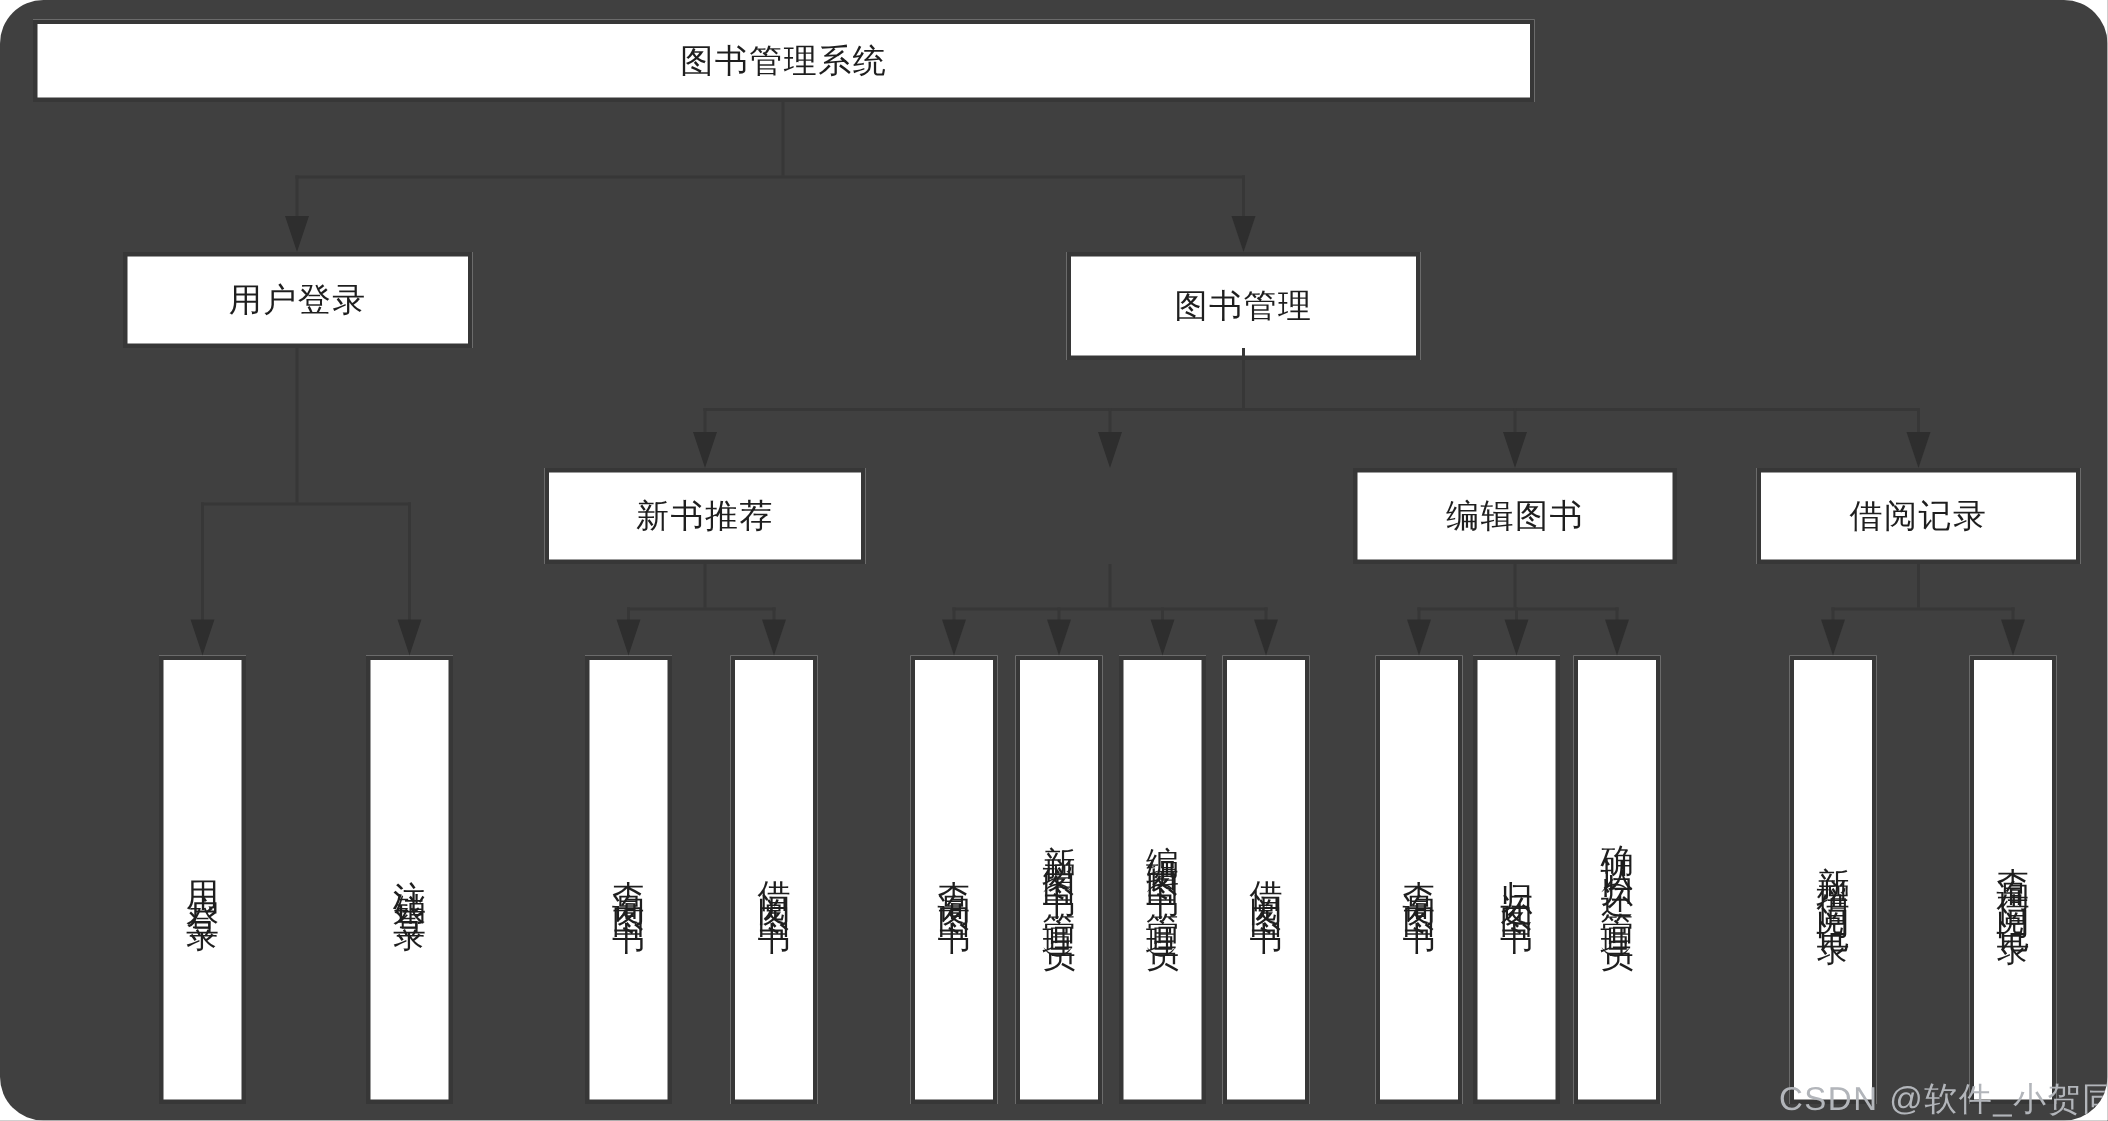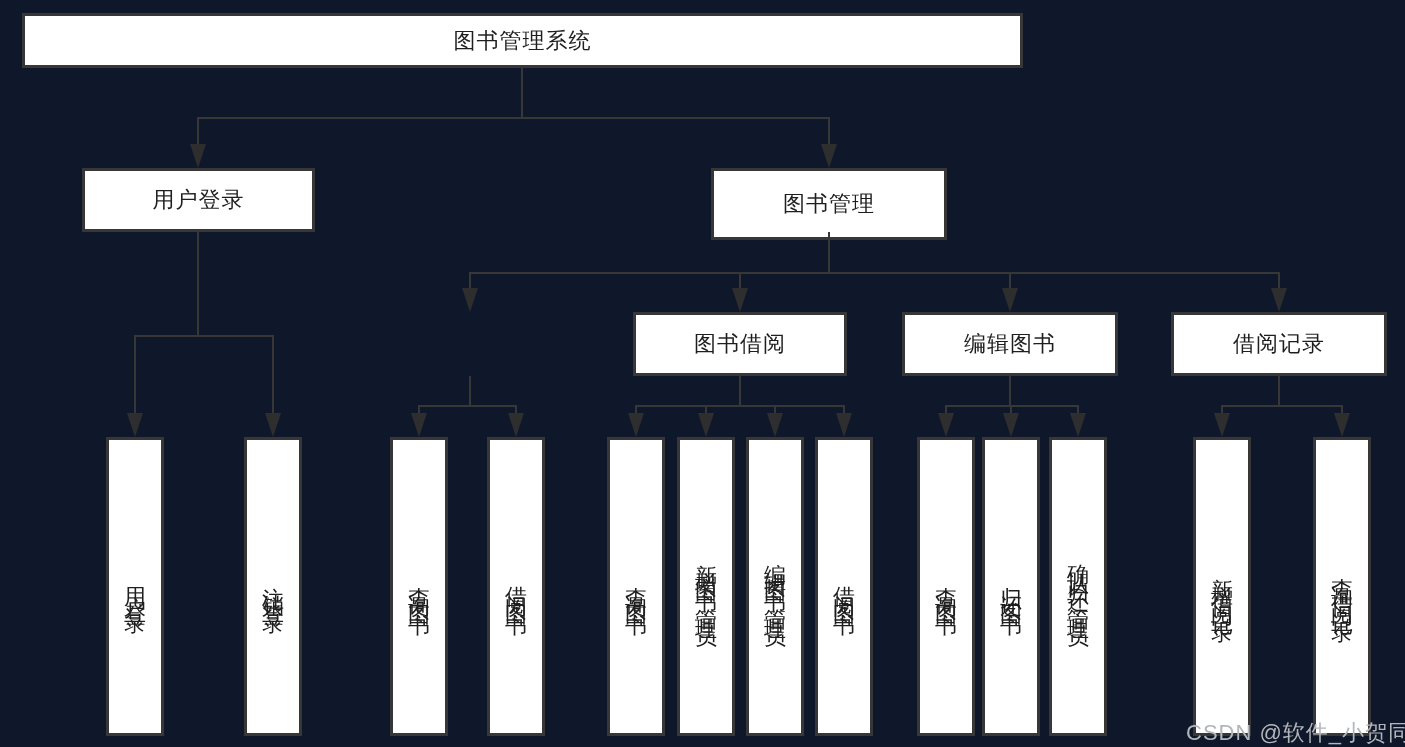--- a/index.html
+++ b/index.html
@@ -1,18 +1,18 @@
 <!DOCTYPE html>
 <html><head>
 <meta charset="utf-8">
 <style>
   html,body { margin:0; padding:0; background:#ffffff; }
   .canvas {
-    position:relative; width:1405px; height:747px; background:#0f172a;
-    font-family:"Liberation Sans","DejaVu Sans",sans-serif; overflow:hidden;
+    position:relative; width:1405px; height:747px; background:#404040;
+    font-family:"Liberation Sans","DejaVu Sans",sans-serif; overflow:hidden;border-radius:29px;
   }
   .box {
     position:absolute; box-sizing:border-box;
     border:3px solid #373737; background:#ffffff;
     display:flex; align-items:center; justify-content:center;
     color:#1e1e1e; font-size:22px; letter-spacing:1px;
     text-align:center;
   }
   .vbox {
     writing-mode:vertical-rl; text-orientation:mixed;
@@ -34,21 +34,21 @@
 </head>
 <body>
 
 <div class="canvas">
 
   <div class="box" style="left:22px; top:13px; width:1001px; height:55px;">图书管理系统</div>
 
   <div class="box" style="left:82px; top:168px; width:233px; height:64px;">用户登录</div>
   <div class="box" style="left:711px; top:168px; width:236px; height:72px;">图书管理</div>
 
-  <div class="box" style="left:633px; top:312px; width:214px; height:64px;">图书借阅</div>
+  <div class="box" style="left:363px; top:312px; width:214px; height:64px;">新书推荐</div>
   <div class="box" style="left:902px; top:312px; width:216px; height:64px;">编辑图书</div>
   <div class="box" style="left:1171px; top:312px; width:216px; height:64px;">借阅记录</div>
 
   <div class="box vbox" style="left:106px; top:437px; width:58px; height:299px;">用户登录</div>
   <div class="box vbox" style="left:244px; top:437px; width:58px; height:299px;">注销登录</div>
 
   <div class="box vbox" style="left:390px; top:437px; width:58px; height:299px;">查询图书</div>
   <div class="box vbox" style="left:487px; top:437px; width:58px; height:299px;">借阅图书</div>
 
   <div class="box vbox" style="left:607px; top:437px; width:58px; height:299px;">查询图书</div>

